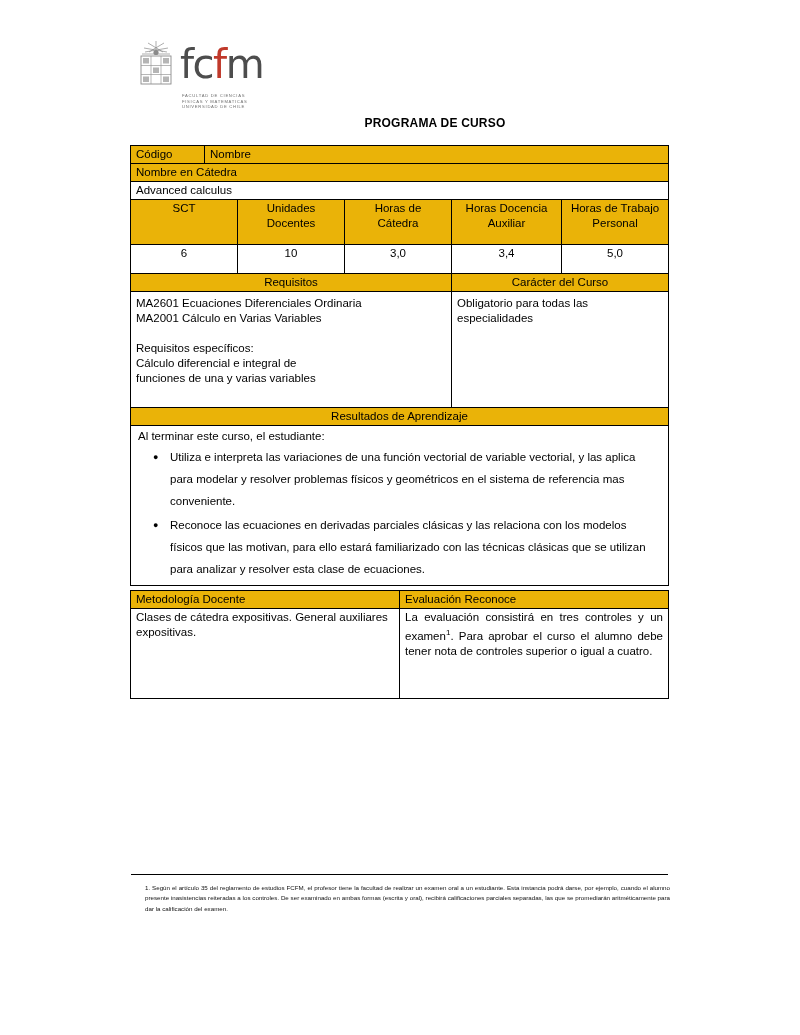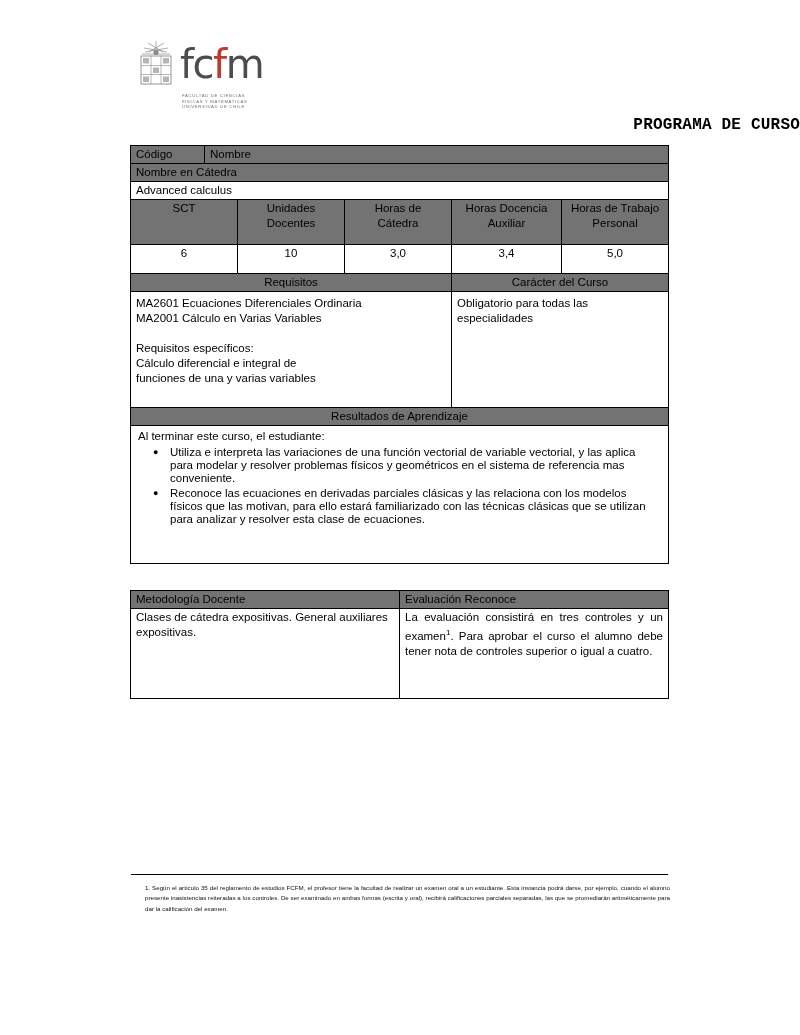--- a/index.html
+++ b/index.html
@@ -60,24 +60,24 @@
     color: #6e6e6e;
     white-space: nowrap;
   }
 
   
   .doc-title {
     position: absolute;
     left: 0;
     top: 116px;
     width: 800px;
-    text-align: right;
-    font-family: Liberation Mono, monospace;
+    text-align: center;
+    font-family: Liberation Sans, sans-serif;
     font-weight: bold;
-    font-size: 16px;
+    font-size: 12px;
     letter-spacing: 0.2px;
   }
   .doc-title-inner {
     display: inline-block;
     margin-left: 70px;
   }
 
   
   table.doc {
     position: absolute;
@@ -86,41 +86,41 @@
     font-family: "Liberation Sans", sans-serif;
     font-size: 11.5px;
   }
   table.doc td {
     border: 1px solid #000000;
     padding: 1px 5px;
     vertical-align: top;
     line-height: 15px;
   }
   td.hdr {
-    background: #737373;
+    background: #eab308;
     vertical-align: middle;
   }
   td.ctr { text-align: center; }
 
   #table-main { left: 130px; top: 145px; width: 538px; }
   #table-metodologia { left: 130px; top: 590px; width: 538px; }
 
   .cell-pad { padding-left: 8px; }
 
   .bullet-intro { margin: 2px 0 0 2px; }
   ul.results {
     margin: 0 0 4px 0;
     padding-left: 34px;
     list-style: none;
   }
   ul.results li {
     position: relative;
     margin-top: 2px;
     padding-right: 10px;
-    line-height: 13px;
+    line-height: 22px;
   }
   ul.results li::before {
     content: "\25CF";
     position: absolute;
     left: -17px;
     top: 0;
     font-size: 9px;
   }
 
   .just { text-align: justify; }

